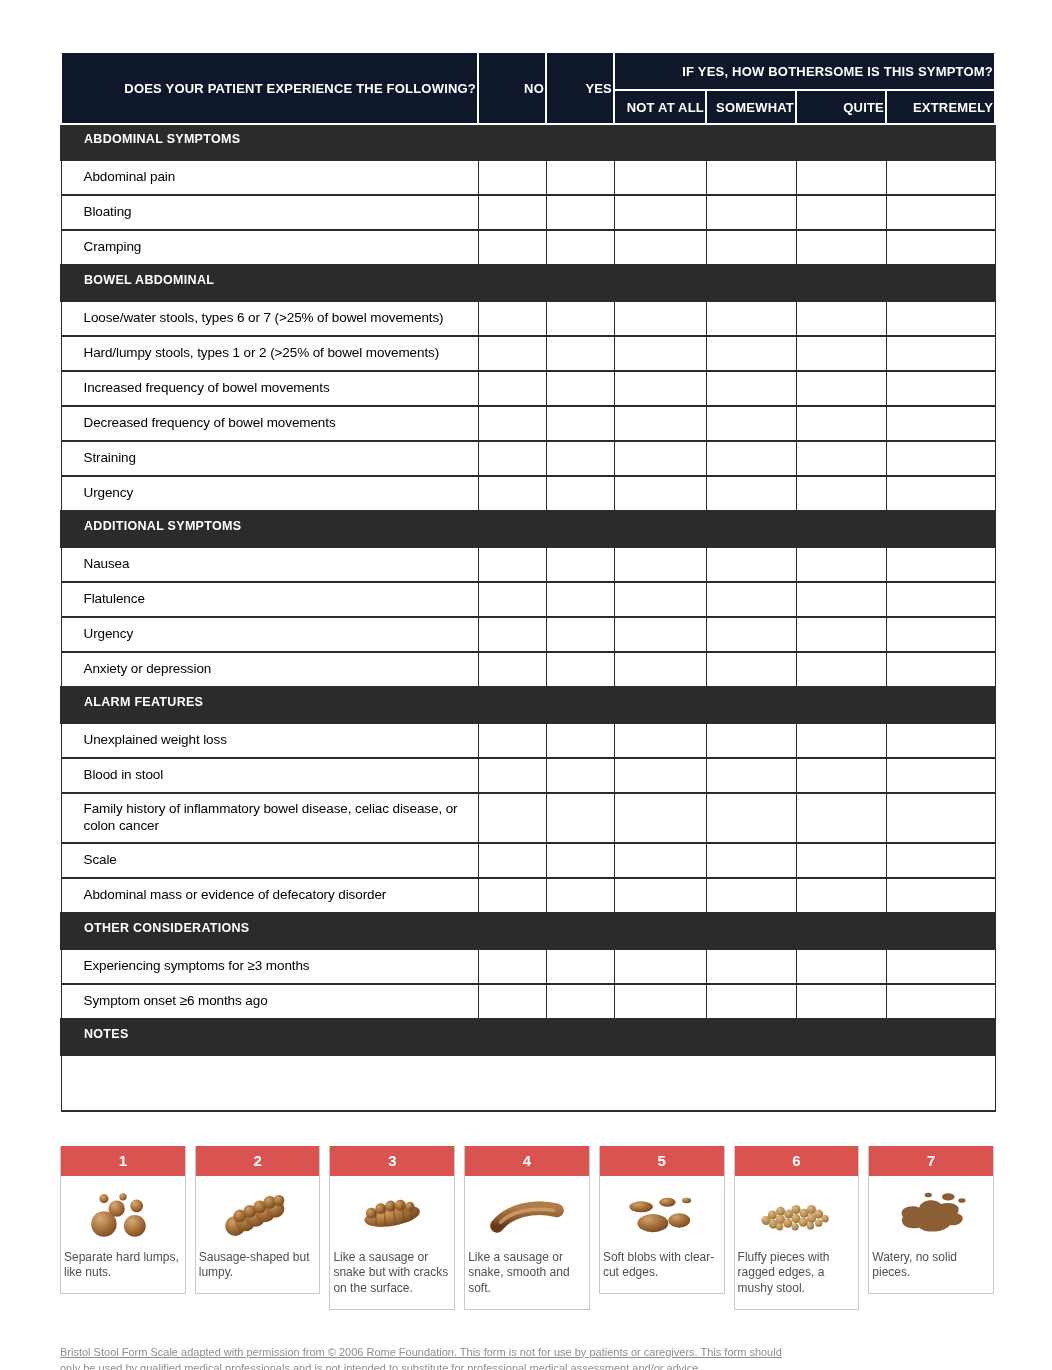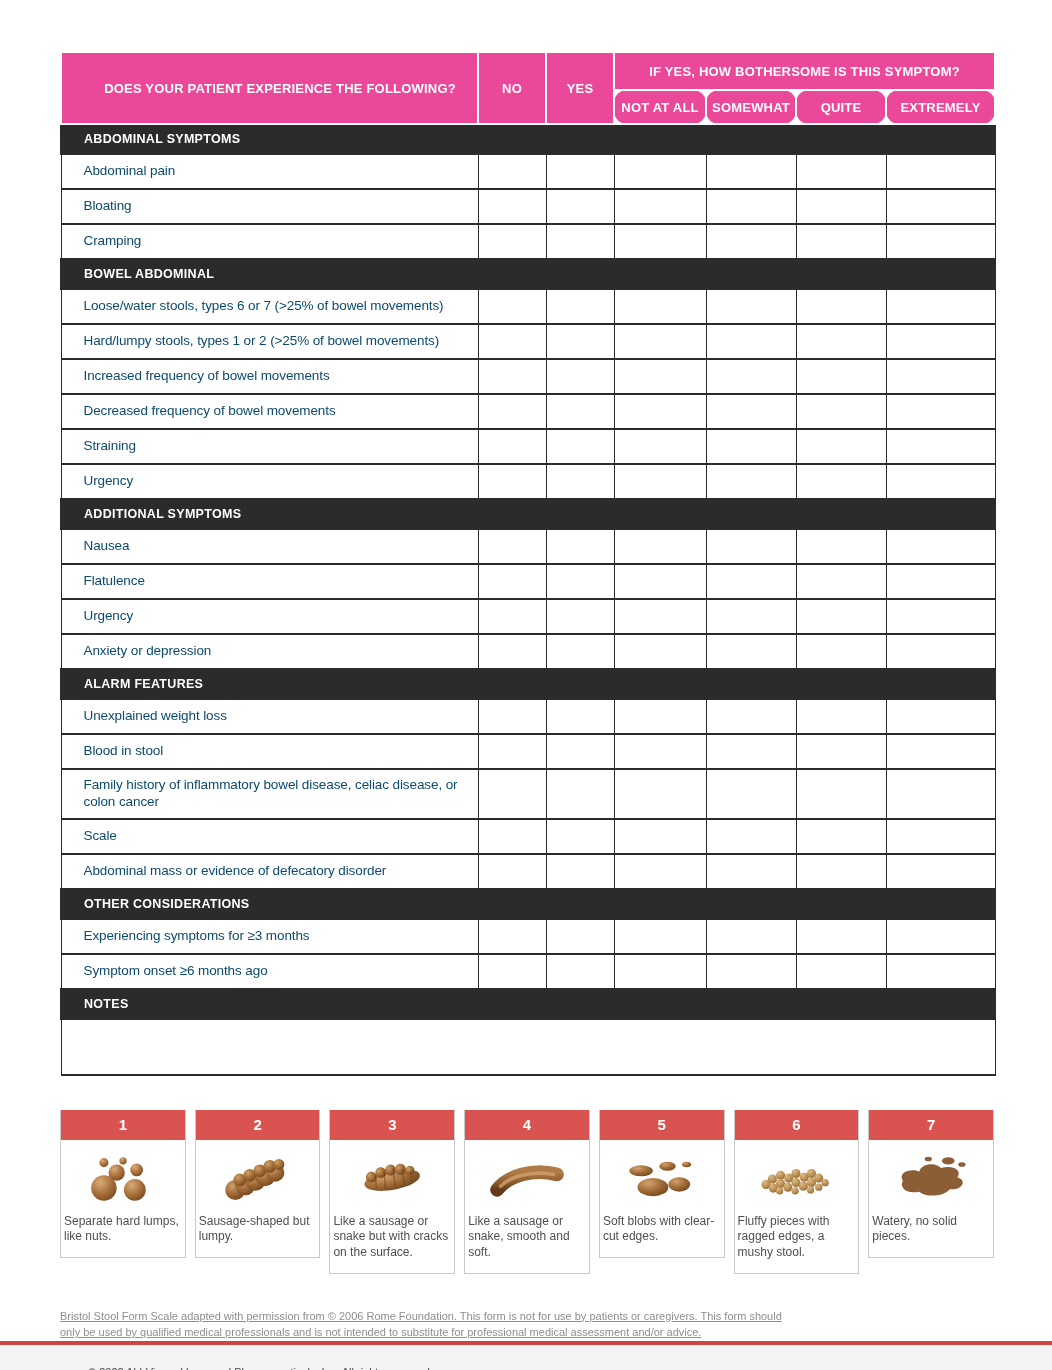--- a/index.html
+++ b/index.html
@@ -32,42 +32,42 @@
     background:#D95350;
     transform:skewX(35deg);
     transform-origin:100% 0;
   }
   
   .table-wrap{margin:47px 58px 0 60px;}
   table.checklist{
     width:934px;border-collapse:collapse;table-layout:fixed;
   }
   table.checklist thead th{
-    background:#ec4899;color:#fff;
+    background:#0f172a;color:#fff;
     border:2px solid #ffffff;
     font-size:13px;font-weight:bold;letter-spacing:.2px;
-    text-align:center;vertical-align:middle;
+    text-align:right;vertical-align:middle;
   }
   th.q-head{text-align:left;padding-left:22px;height:64px;}
   th.noyes{height:64px;margin-left:18px;}
   th.bothersome{height:34px;}
-  th.severity{height:30px;border-radius:13px;}
+  th.severity{height:30px;}
   table.checklist td{
     border:1px solid #2B2B2B;
     border-top-width:2px;border-bottom-width:2px;
     background:#fff;
   }
   tr.section-row td{
     background:#2B2B2B;color:#fff;
     font-size:12.5px;font-weight:bold;letter-spacing:.3px;
-    padding:7px 8px 7px 22px;
+    padding:7px 8px 13px 22px;
     border:2px solid #2B2B2B;
   }
   td.q{
-    font-size:13.5px;color:#0c4a6e;letter-spacing:-0.1px;
+    font-size:13.5px;color:#000000;letter-spacing:-0.1px;
     padding:7px 10px 7px 22px;height:31px;box-sizing:border-box;
     vertical-align:middle;line-height:1.25;
   }
   td.box{height:31px;}
   td.notes-box{height:52px;background:#fff;}
   
   .bristol{
     margin:34px 58px 0 60px;
     display:flex;gap:9px;align-items:flex-start;
   }

